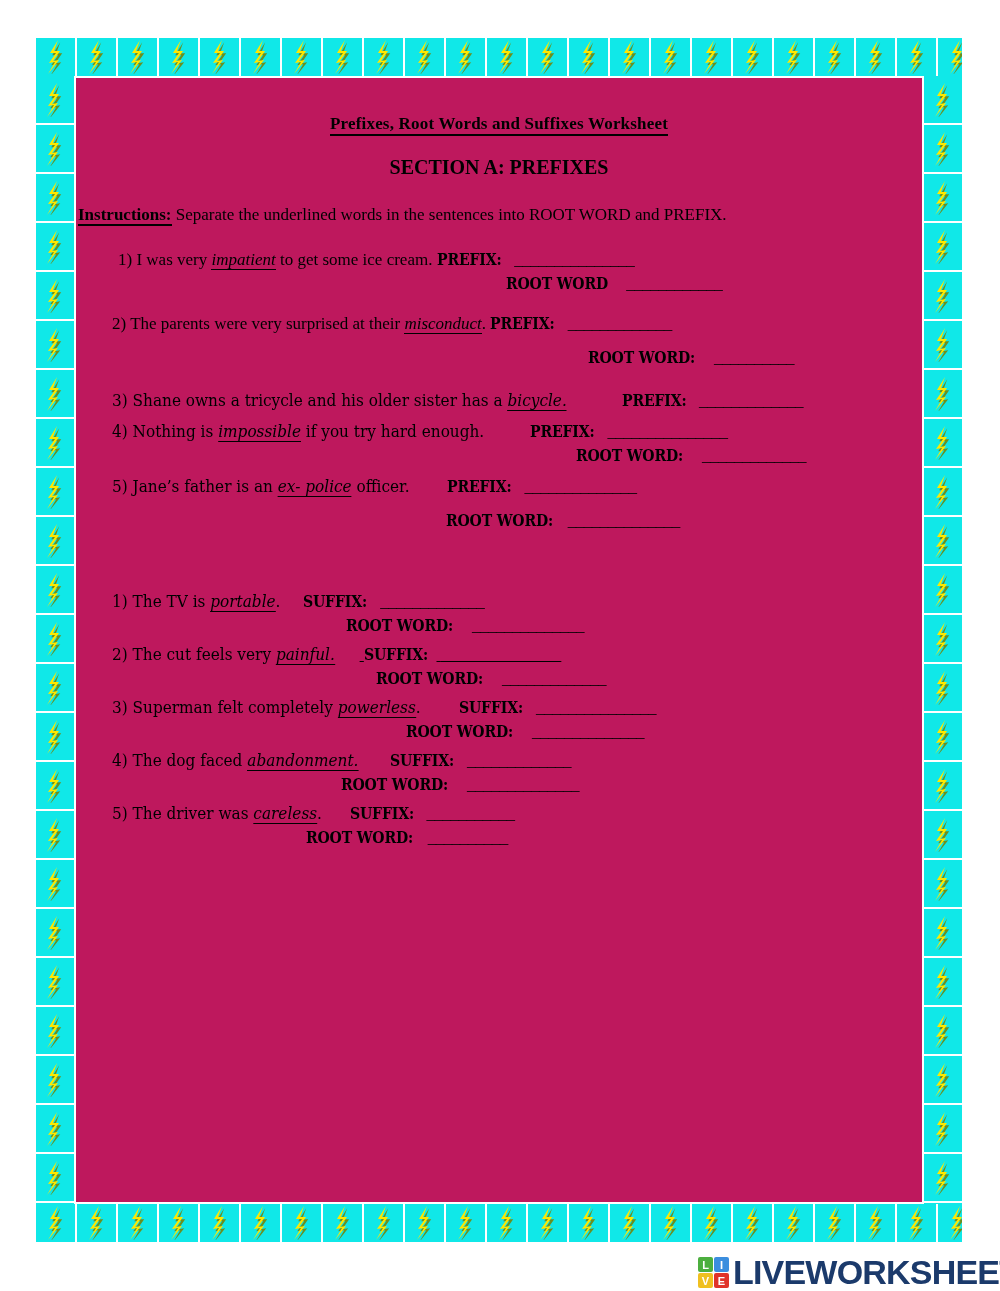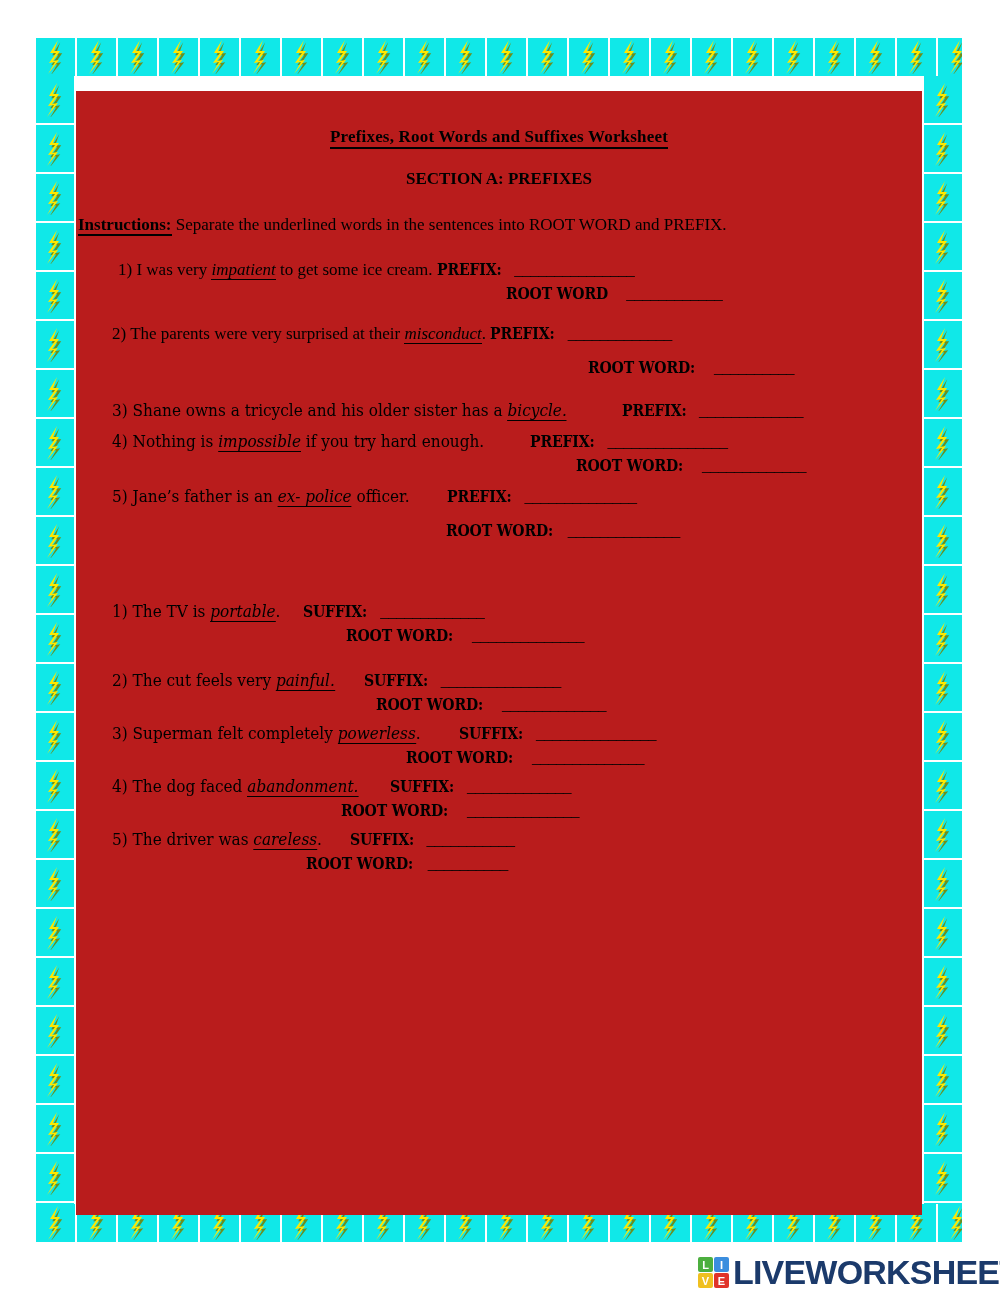--- a/index.html
+++ b/index.html
@@ -51,43 +51,43 @@
     top: 50%;
     transform: translate(-50%, -50%);
     width: 22px;
     height: 34px;
   }
 
   
   #sheet {
     position: absolute;
     left: 76px;
-    top: 91px;
+    top: 78px;
     width: 846px;
     height: 1124px;
-    background: #b91c1c;
+    background: #be185d;
   }
 
   .doc-title {
     text-align: center;
     font-weight: bold;
     font-size: 17px;
     margin-top: 36px;
     letter-spacing: 0.2px;
     color: #000;
   }
   .doc-title span {
     border-bottom: 2px solid #000;
     padding-bottom: 1px;
   }
 
   .section-heading {
     text-align: center;
     font-weight: bold;
-    font-size: 17px;
+    font-size: 20px;
     margin-top: 22px;
     color: #000;
   }
 
   .instructions {
     font-size: 17px;
     margin-top: 24px;
     line-height: 1.45;
     color: #000;
     padding: 0 4px 0 2px;
@@ -827,21 +827,21 @@
     <span class="cond"><span class="num">1)</span>
       <span>The TV is </span><em>portable</em><span>.</span></span>
     <span class="lbl">SUFFIX:</span>
     <span class="blank">_____________</span>
   </div>
   <div class="answer-line2 r-ind-g">
     <span class="lbl">ROOT WORD:</span>
     <span class="blank">______________</span>
   </div>
 
-  <div class="q ind2" style="margin-top:24px;">
+  <div class="q ind2" style="margin-top:8px;text-decoration:underline;">
     <span class="cond"><span class="num">2)</span>
       <span>The cut feels  very </span><em>painful.</em><span></span></span>
     <span class="lbl">SUFFIX:</span>
     <span class="blank">_______________</span>
   </div>
   <div class="answer-line2 r-ind-h">
     <span class="lbl">ROOT WORD:</span>
     <span class="blank">_____________</span>
   </div>
 

